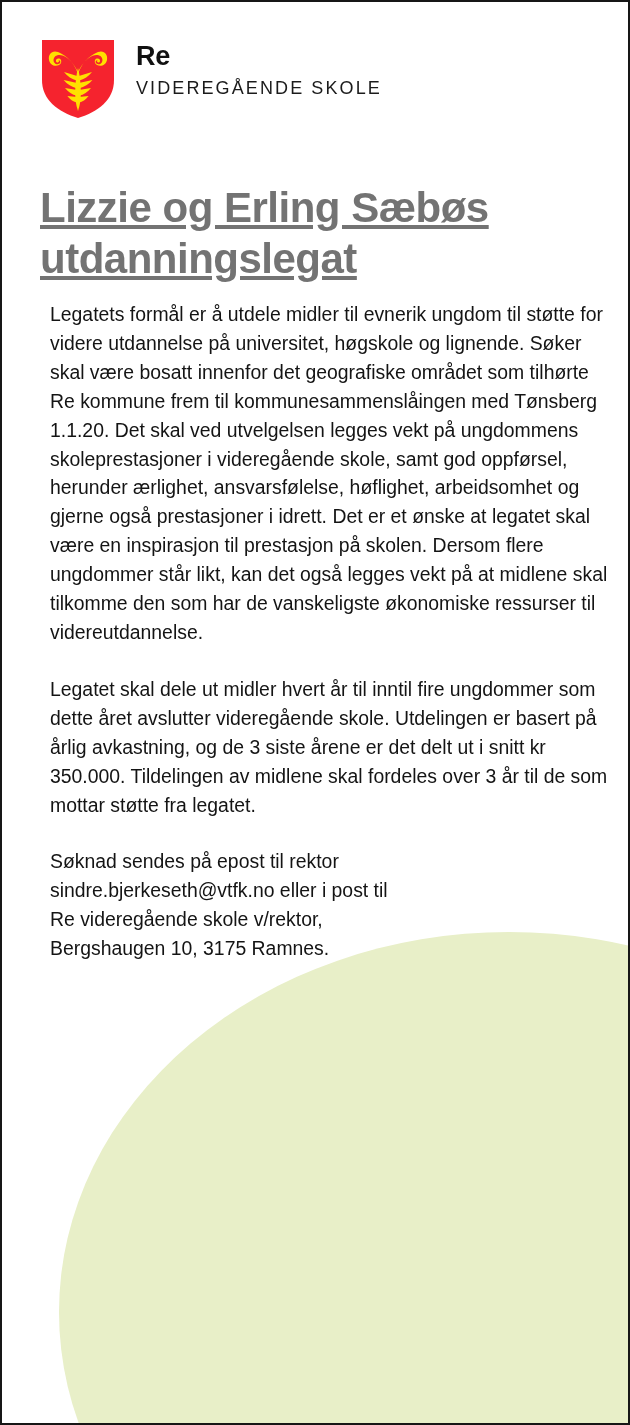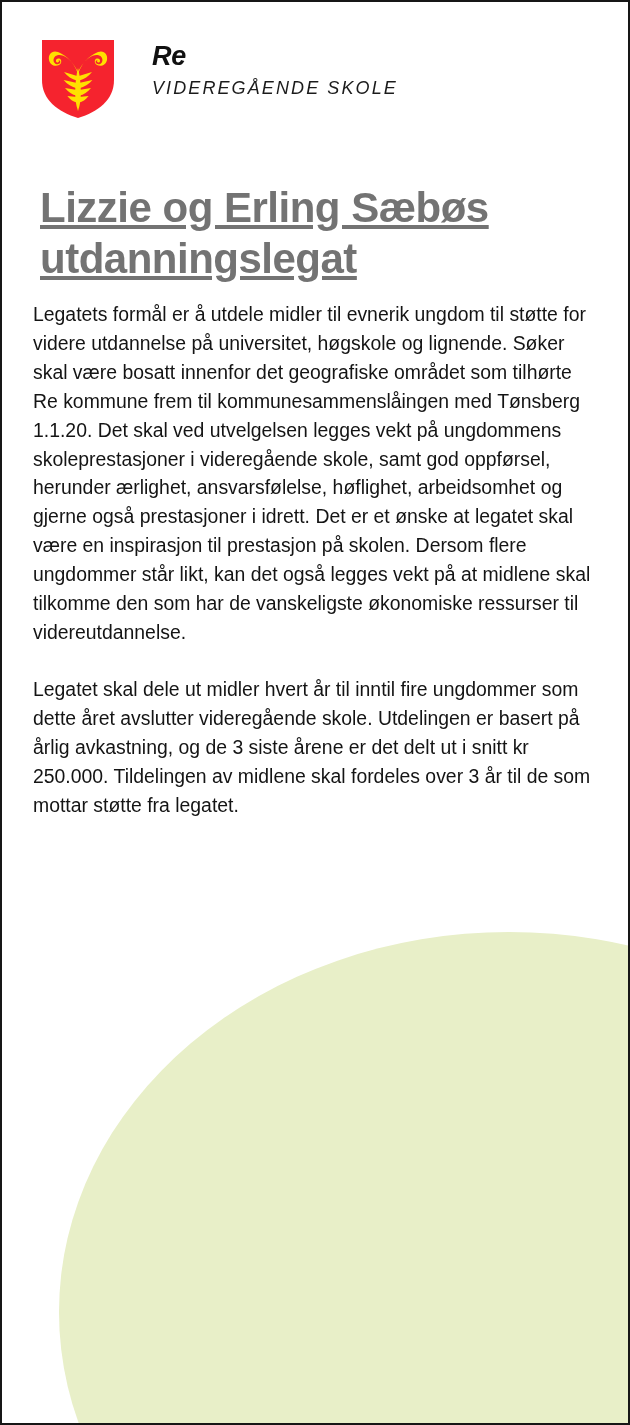--- a/index.html
+++ b/index.html
@@ -44,23 +44,22 @@
     display: flex;
     align-items: flex-start;
   }
   .shield {
     width: 76px;
     height: 82px;
     flex: 0 0 auto;
     display: block;
   }
   .brand {
-    margin-left: 36px;
+    margin-left: 20px;
     padding-top: 4px;
-    font-style: italic;
   }
   .brand-name {
     font-size: 27px;
     font-weight: bold;
     color: #111111;
     line-height: 1.05;
     letter-spacing: -0.2px;
   }
   .brand-sub {
     margin-top: 9px;
@@ -79,21 +78,21 @@
     font-size: 42px;
     font-weight: bold;
     color: #737373;
     line-height: 1.22;
     letter-spacing: -0.5px;
     text-decoration: underline;
   }
   
   .body {
     position: absolute;
-    left: 31px;
+    left: 48px;
     top: 298px;
     width: 560px;
   }
   .para {
     font-size: 19.4px;
     color: #141414;
     line-height: 28.9px;
     margin: 0 0 28px 0;
     white-space: pre-line;
   }
@@ -130,17 +129,21 @@
       <span class="brand">
         <span class="brand-name">Re</span>
         <span class="brand-sub" style="display:block">VIDEREGÅENDE SKOLE</span>
       </span>
     </div>
 
     <h1 class="title">Lizzie og Erling Sæbøs utdanningslegat</h1>
 
     <div class="body">
       <p class="para">Legatets formål er å utdele midler til evnerik ungdom til støtte for videre utdannelse på universitet, høgskole og lignende. Søker skal være bosatt innenfor det geografiske området som tilhørte Re kommune frem til kommunesammenslåingen med Tønsberg 1.1.20. Det skal ved utvelgelsen legges vekt på ungdommens skoleprestasjoner i videregående skole, samt god oppførsel, herunder ærlighet, ansvarsfølelse, høflighet, arbeidsomhet og gjerne også prestasjoner i idrett. Det er et ønske at legatet skal være en inspirasjon til prestasjon på skolen. Dersom flere ungdommer står likt, kan det også legges vekt på at midlene skal tilkomme den som har de vanskeligste økonomiske ressurser til videreutdannelse.</p>
-      <p class="para">Legatet skal dele ut midler hvert år til inntil fire ungdommer som dette året avslutter videregående skole. Utdelingen er basert på årlig avkastning, og de 3 siste årene er det delt ut i snitt kr 250.000. Tildelingen av midlene skal fordeles over 3 år til de som mottar støtte fra legatet.</p>
+      <p class="para">Legatet skal dele ut midler hvert år til inntil fire ungdommer som dette året avslutter videregående skole. Utdelingen er basert på årlig avkastning, og de 3 siste årene er det delt ut i snitt kr 350.000. Tildelingen av midlene skal fordeles over 3 år til de som mottar støtte fra legatet.</p>
+      <p class="para">Søknad sendes på epost til rektor
+sindre.bjerkeseth@vtfk.no eller i post til
+Re videregående skole v/rektor,
+Bergshaugen 10, 3175 Ramnes.</p>
     </div>
 
   </div>
 </div>
 
 </body></html>

